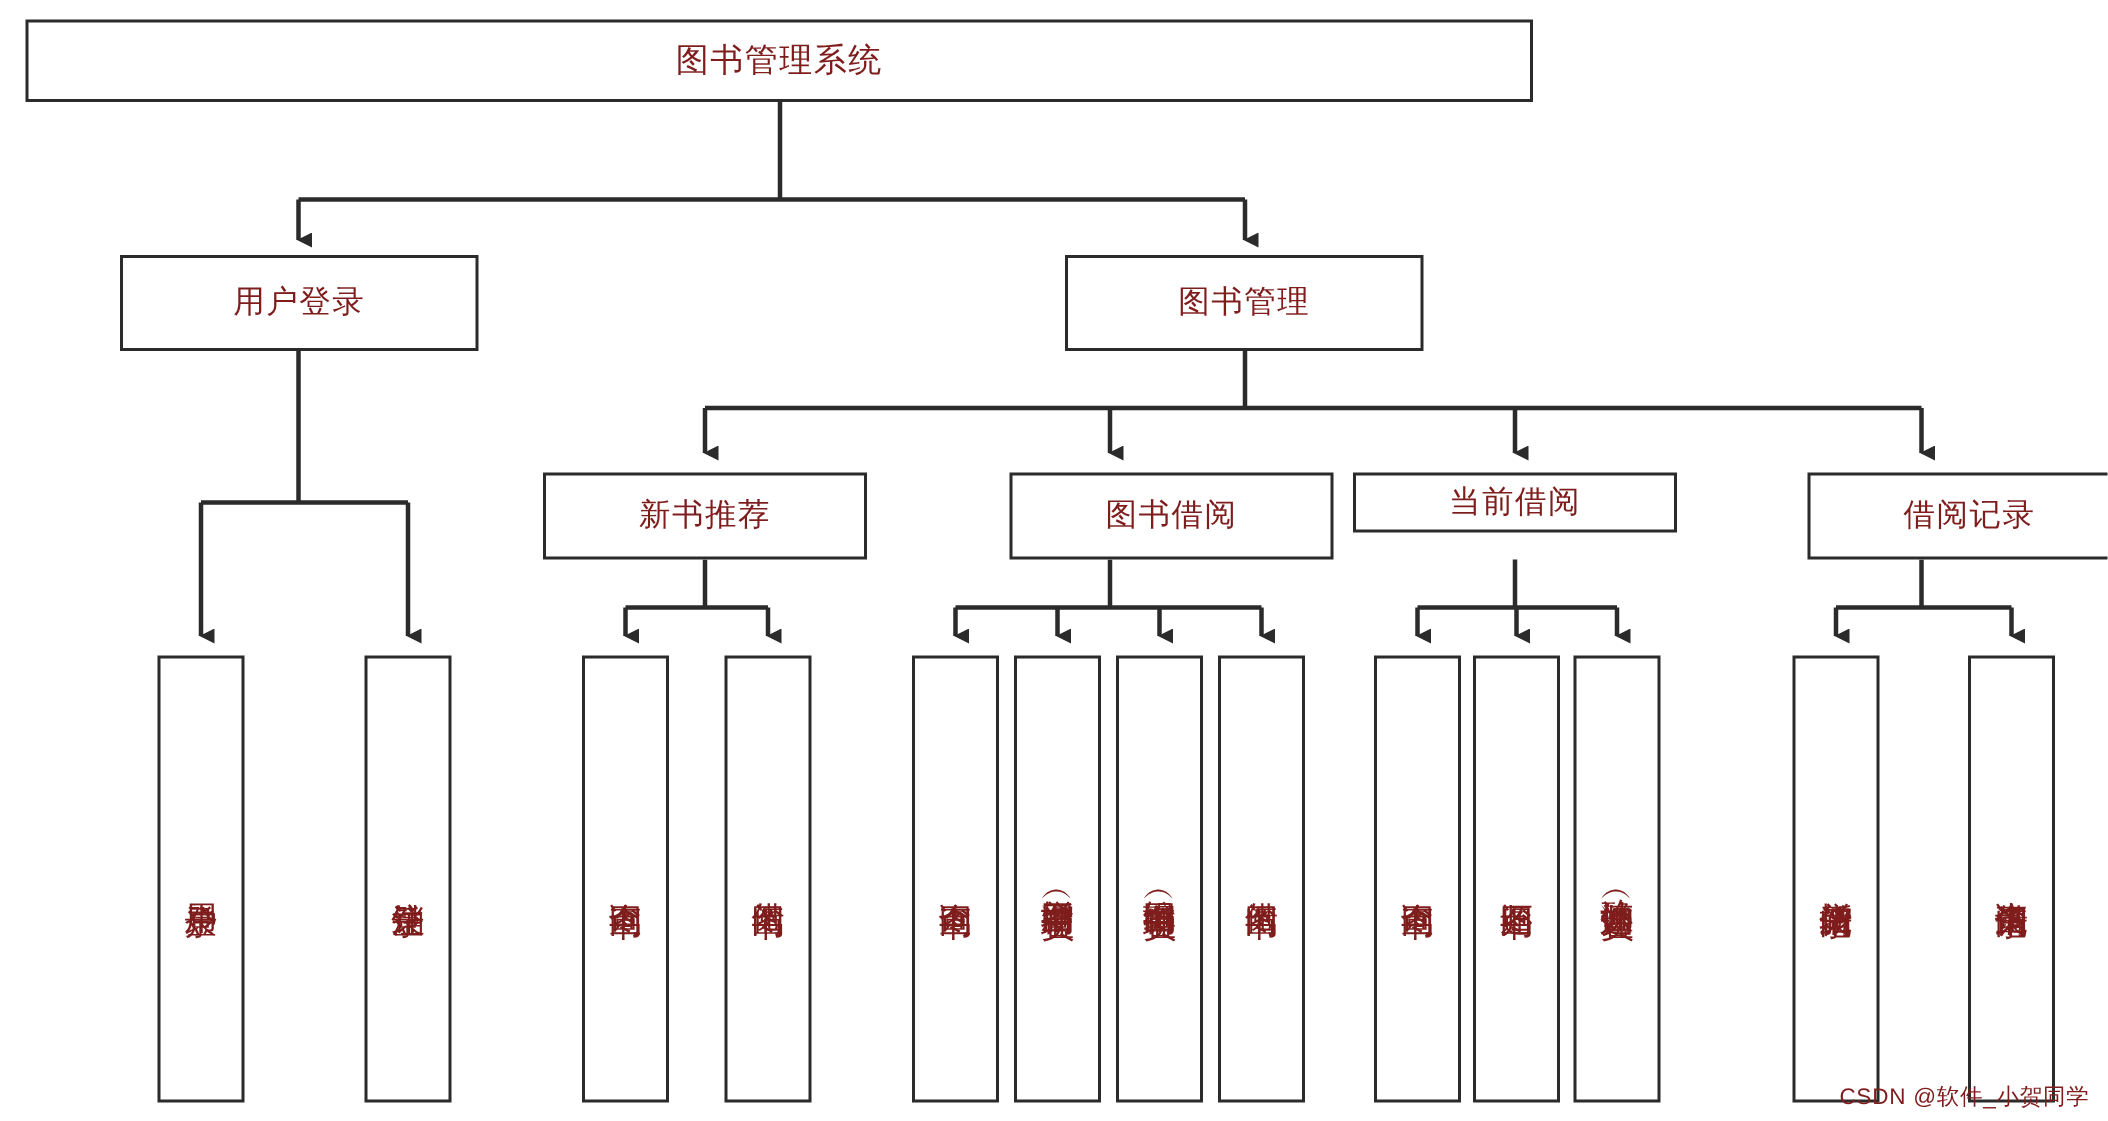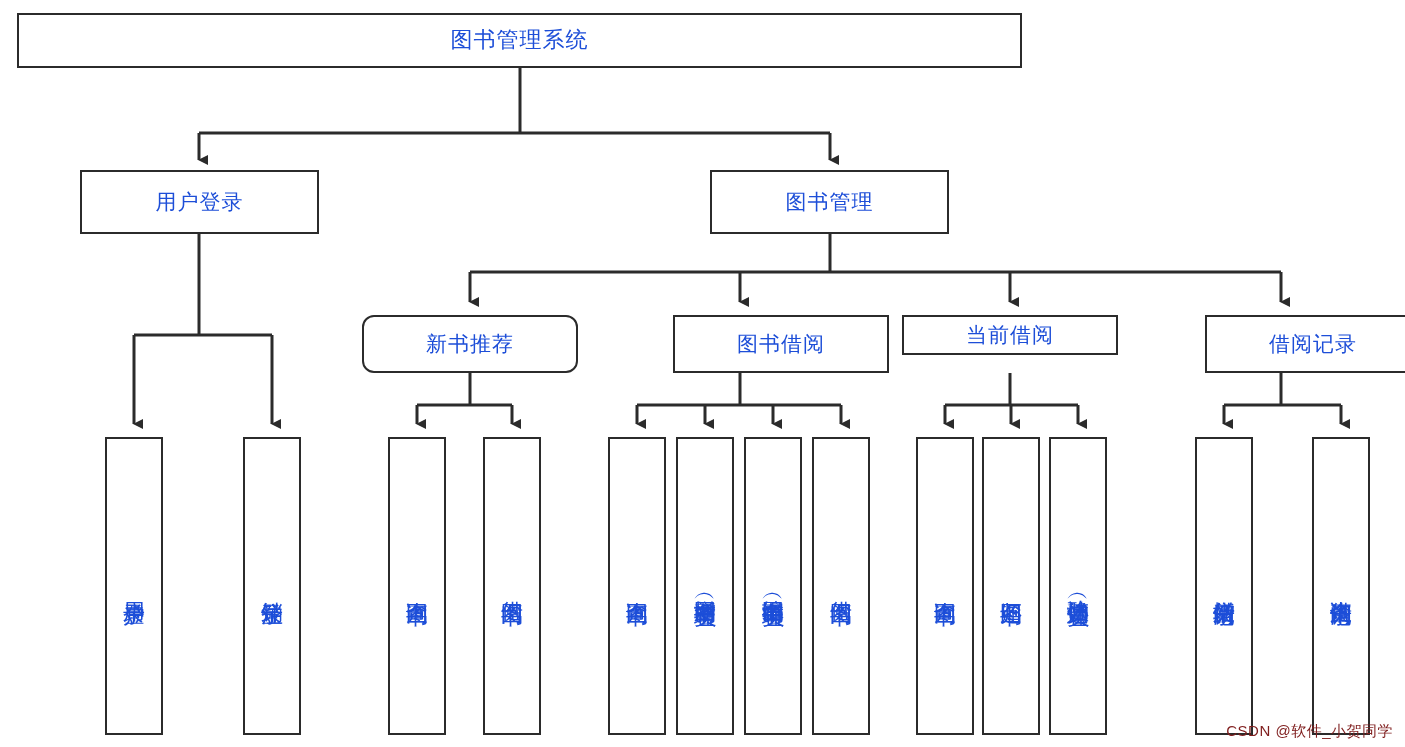--- a/index.html
+++ b/index.html
@@ -15,21 +15,21 @@
     position:absolute;left:0;top:0;width:1405px;height:747px;
   }
   .node{
     position:absolute;
     box-sizing:border-box;
     border:2px solid #2b2b2b;
     background:#ffffff;
     display:flex;
     align-items:center;
     justify-content:center;
-    color:#1d4ed8;
+    color:#7f1d1d;
     z-index:3;
   }
   .node.h{
     font-size:21px;
     line-height:1.2;
     letter-spacing:1px;
     white-space:nowrap;
   }
   .node.root{
     font-size:22px;
@@ -112,21 +112,21 @@
       <path d="M1224,405 L1224,424" marker-end="url(#arw)"></path>
       <path d="M1341,405 L1341,424" marker-end="url(#arw)"></path>
     </g>
   </svg>
 
   <div class="node h root" style="left:17px;top:13px;width:1005px;height:55px;">图书管理系统</div>
 
   <div class="node h" style="left:80px;top:170px;width:239px;height:64px;">用户登录</div>
   <div class="node h" style="left:710px;top:170px;width:239px;height:64px;">图书管理</div>
 
-  <div class="node h" style="left:362px;top:315px;width:216px;height:58px;border-radius:12px;">新书推荐</div>
+  <div class="node h" style="left:362px;top:315px;width:216px;height:58px;">新书推荐</div>
   <div class="node h" style="left:632px;top:315px;width:216px;height:58px;margin-left:41px;">图书借阅</div>
   <div class="node h" style="left:902px;top:315px;width:216px;height:40px;">当前借阅</div>
   <div class="node h" style="left:1173px;top:315px;width:216px;height:58px;margin-left:32px;">借阅记录</div>
 
   <div class="node v" style="left:105px;top:437px;width:58px;height:298px;">用户登录</div>
   <div class="node v" style="left:243px;top:437px;width:58px;height:298px;">注销登录</div>
 
   <div class="node v" style="left:388px;top:437px;width:58px;height:298px;">查询图书</div>
   <div class="node v" style="left:483px;top:437px;width:58px;height:298px;">借阅图书</div>
 

